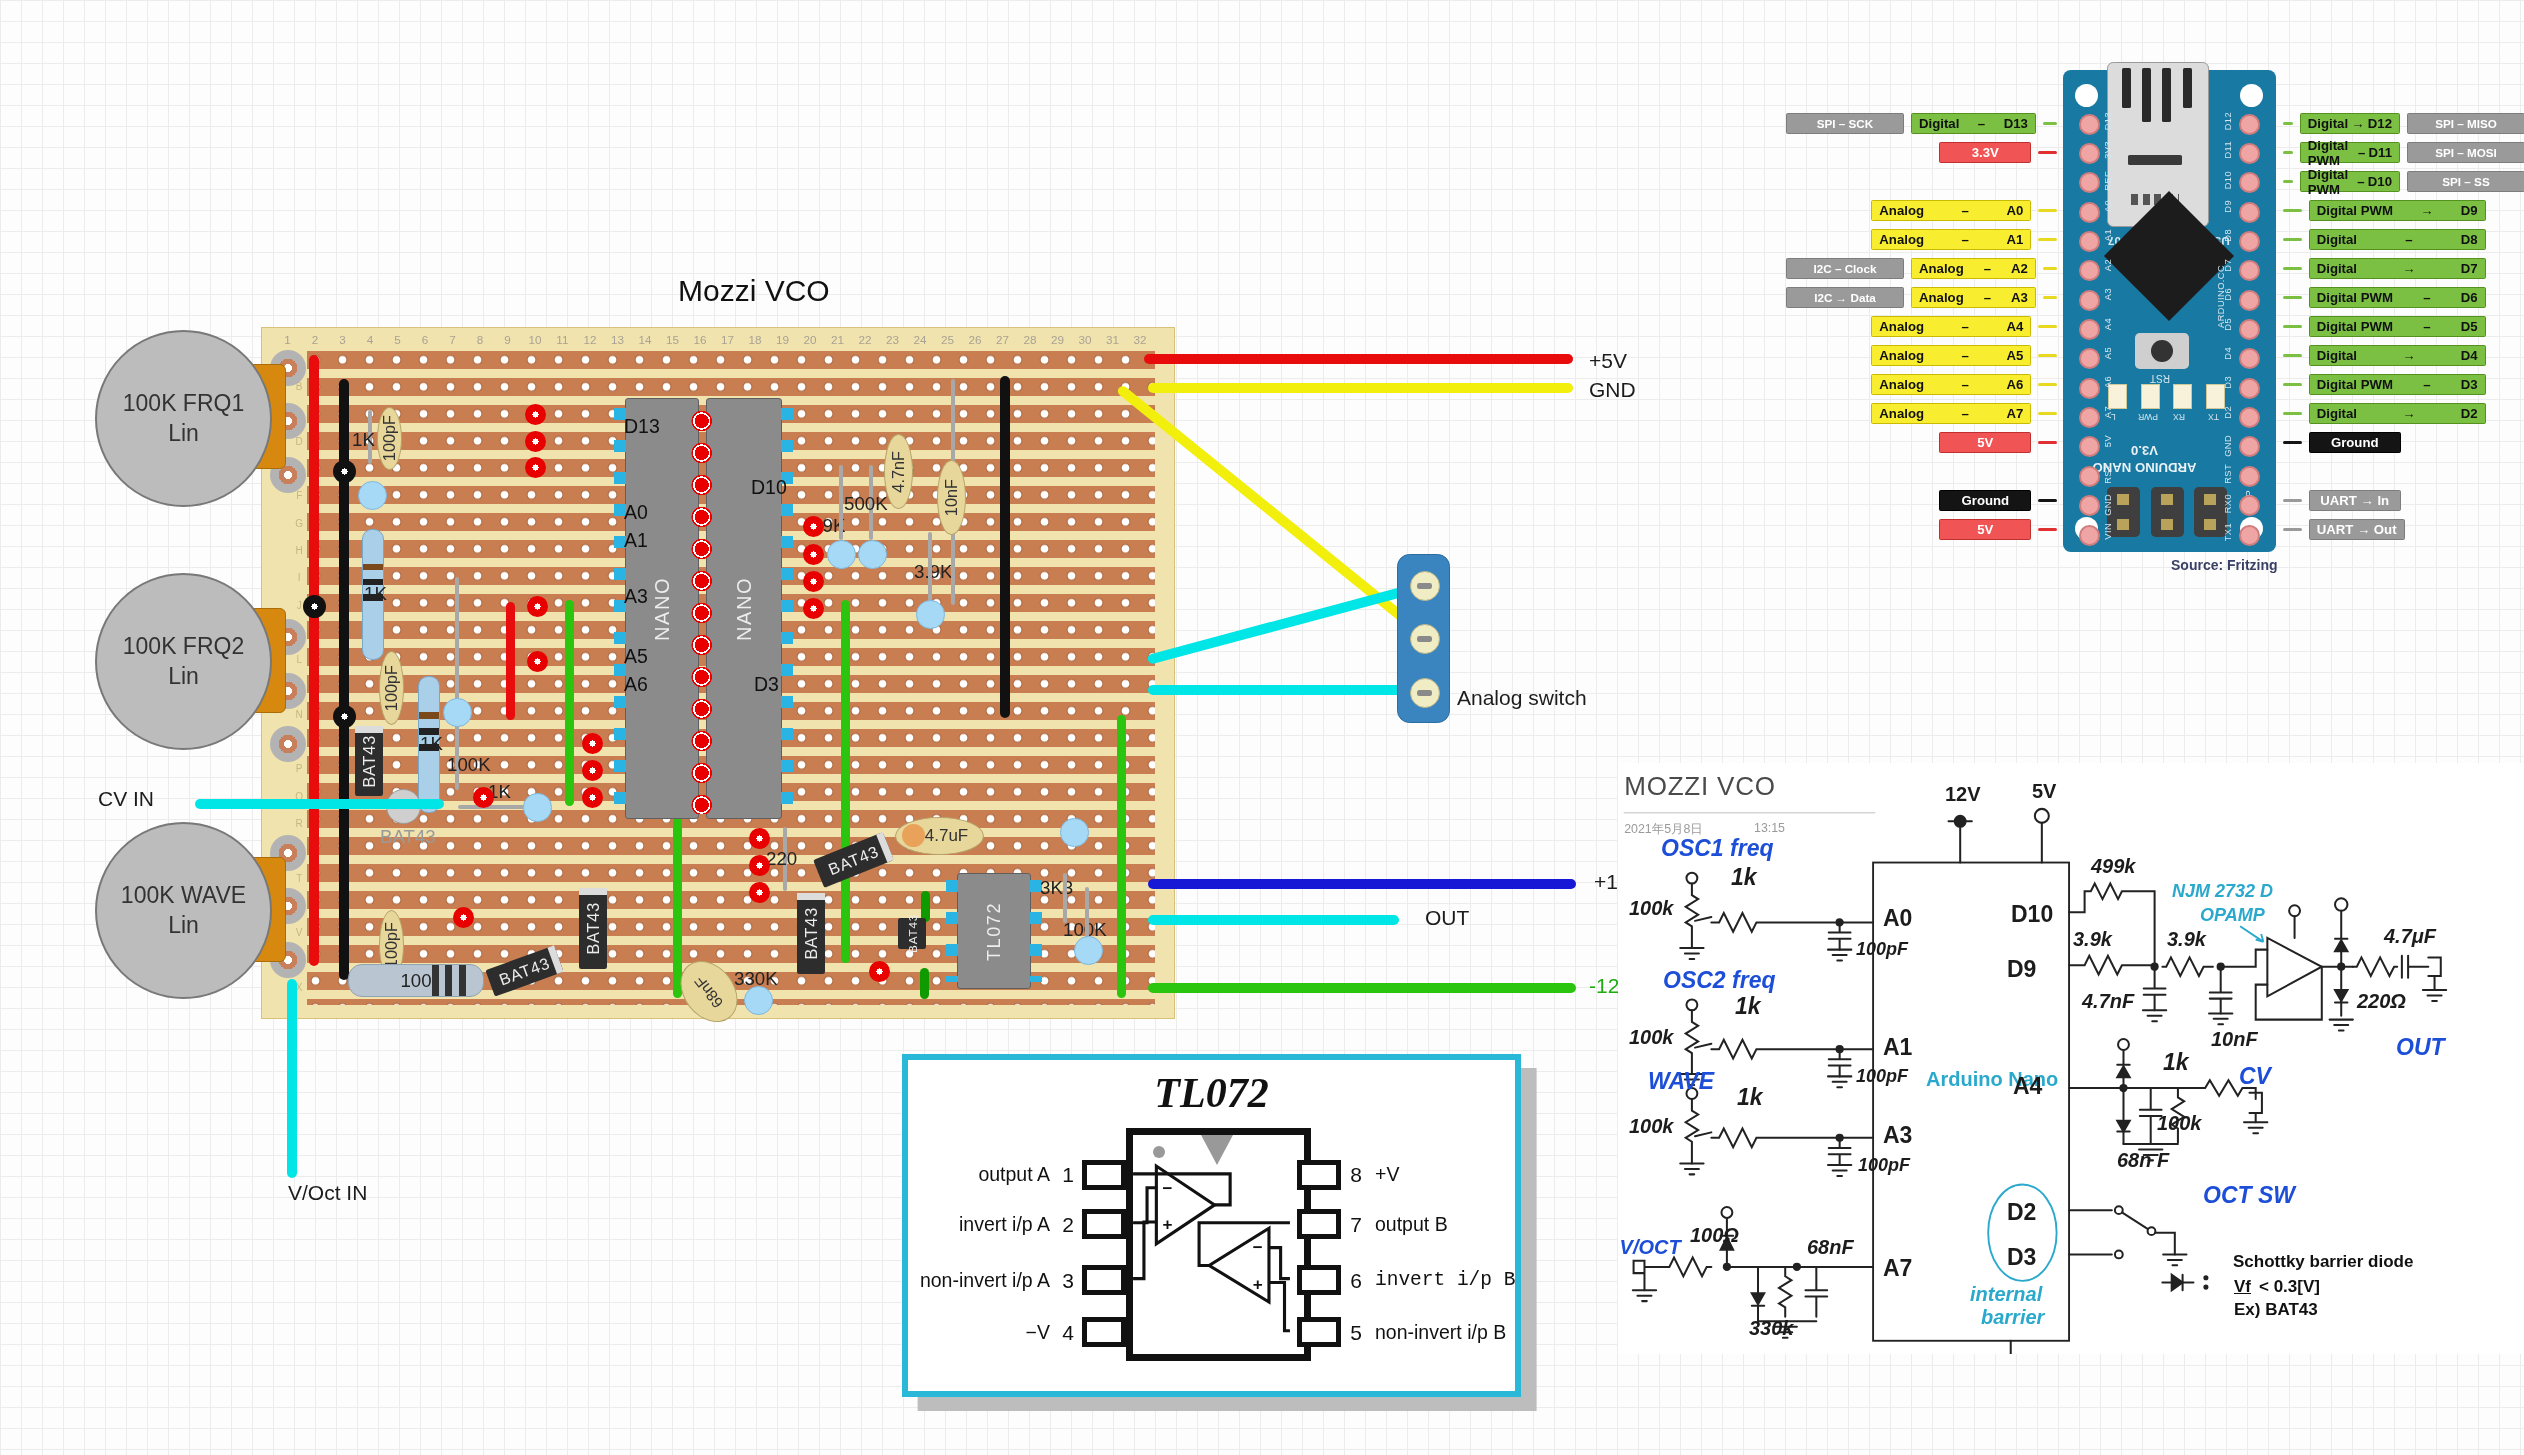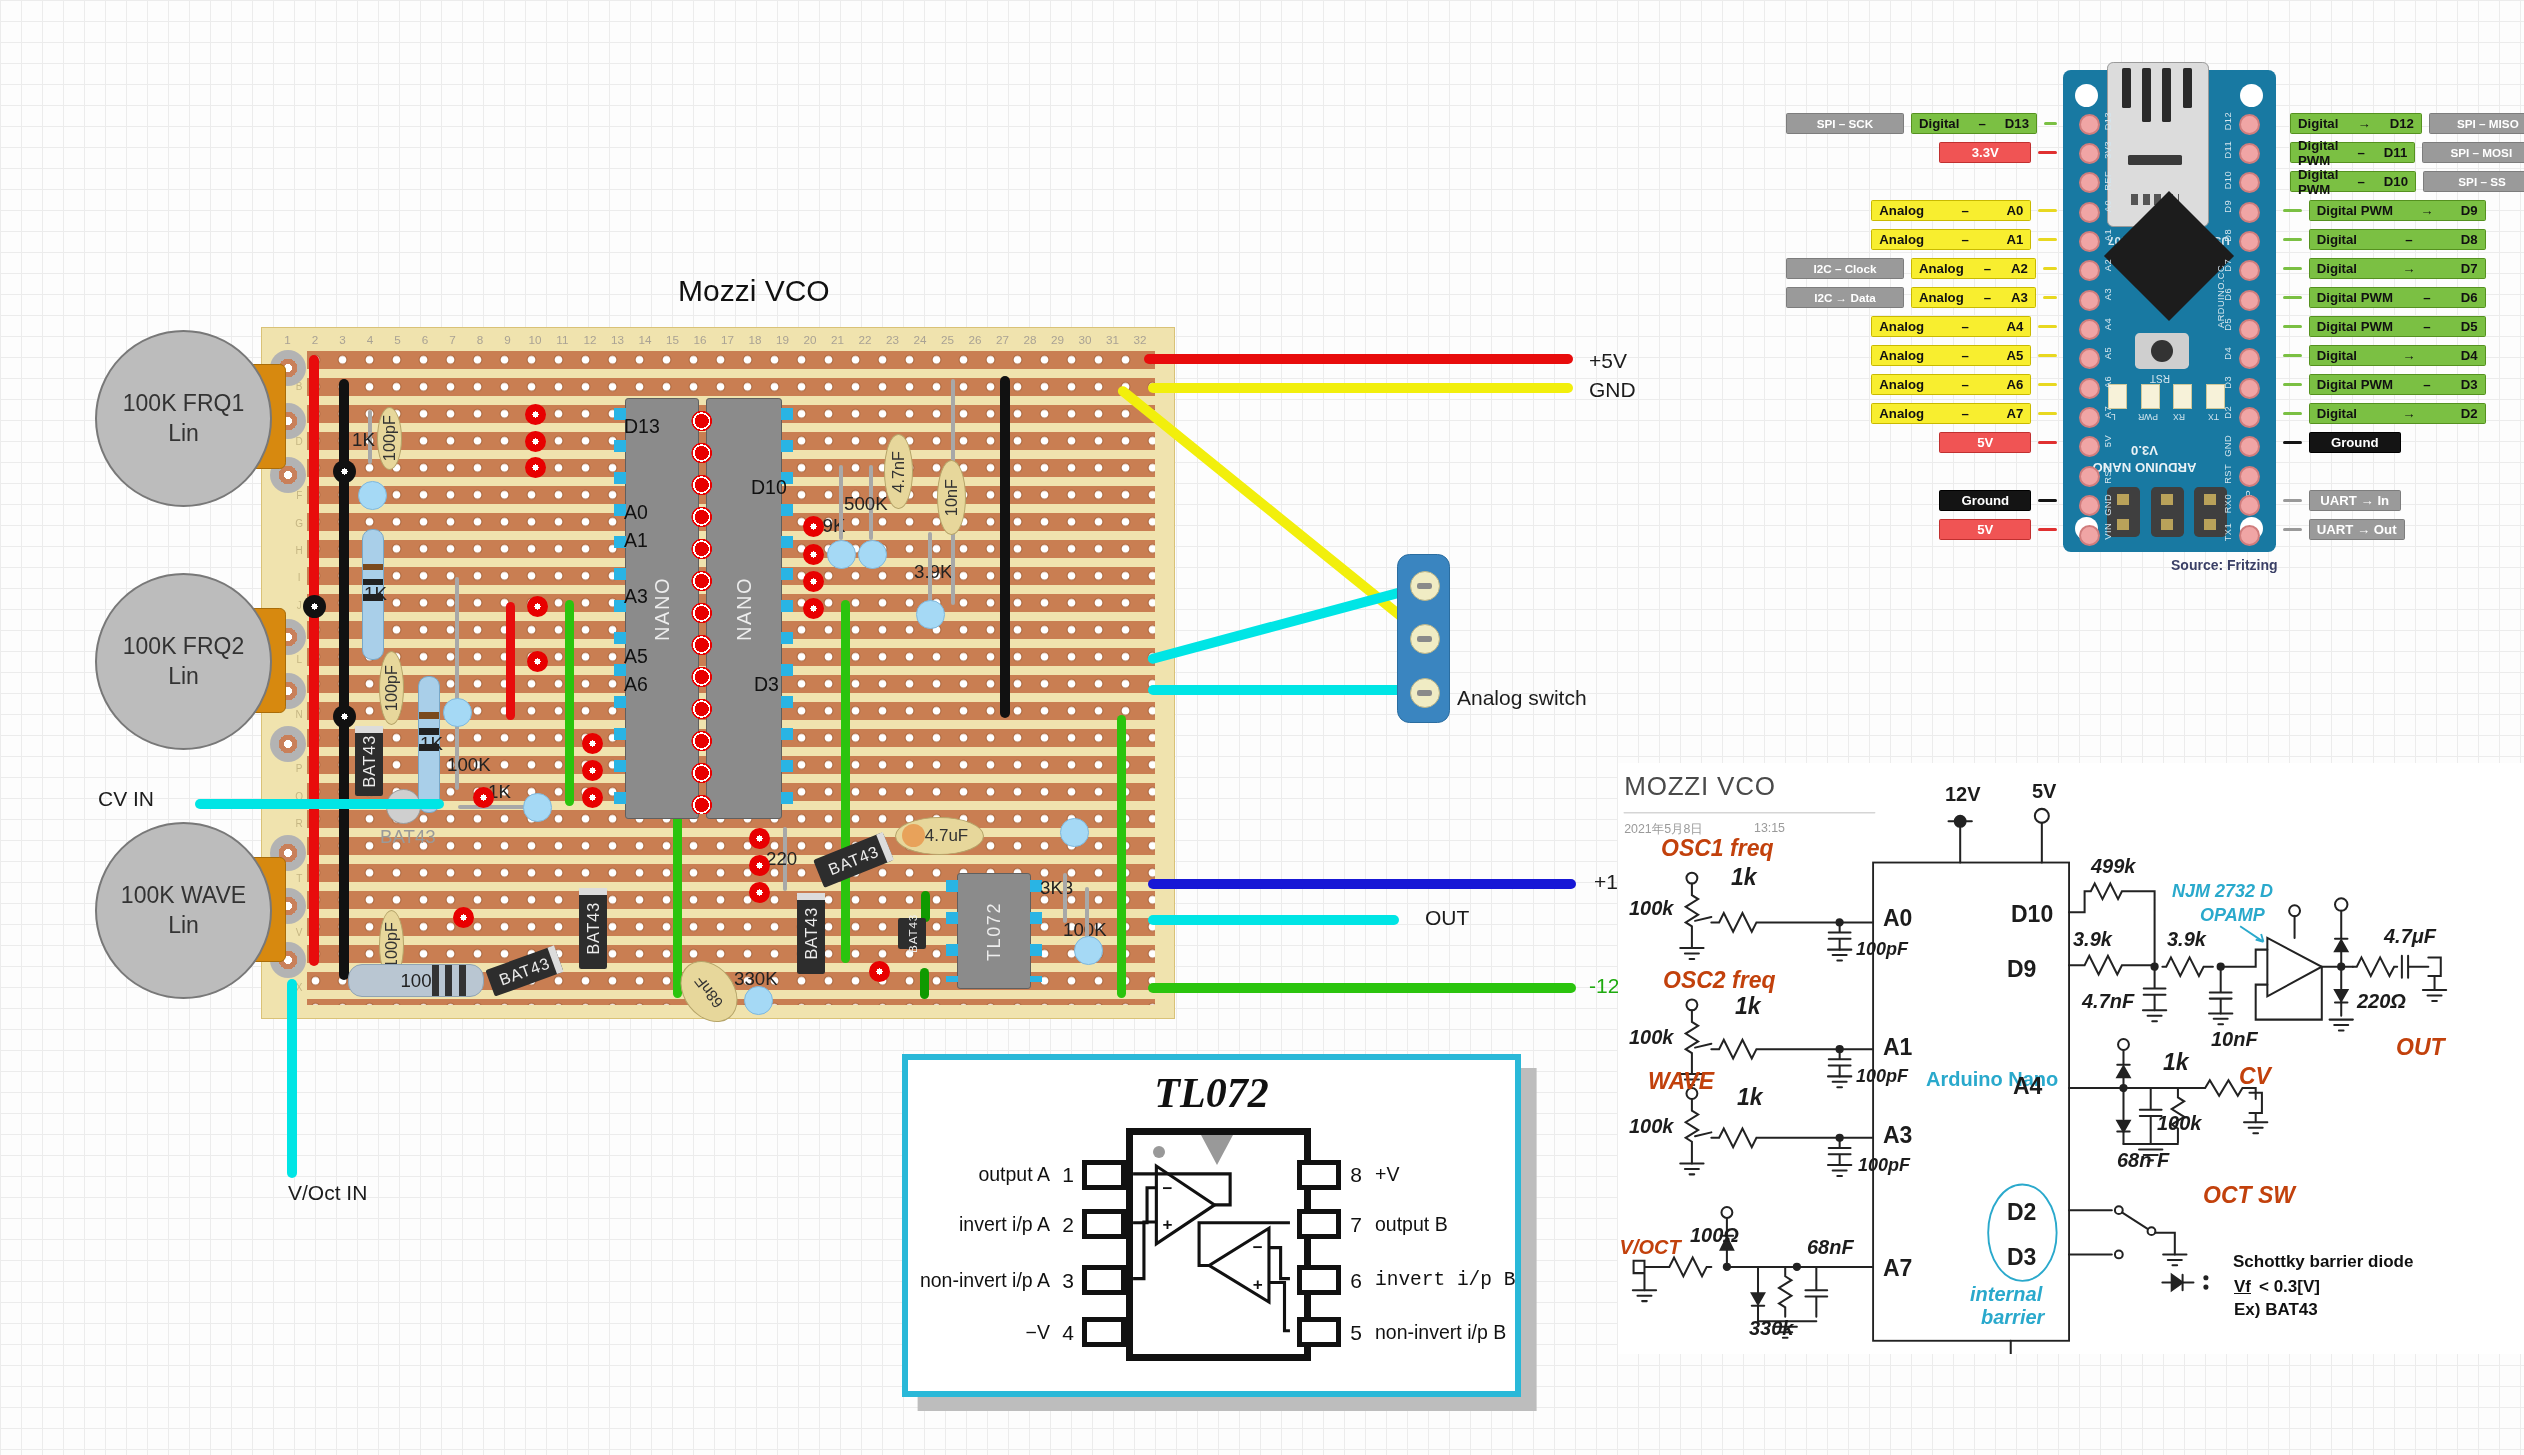--- a/index.html
+++ b/index.html
@@ -98,36 +98,36 @@
   #icsp .col{position:absolute;top:0;width:33px;height:50px;background:#3f3f3f;border-radius:4.7px;}
   #icsp .col::before,#icsp .col::after{content:"";position:absolute;left:10px;width:12.4px;height:11px;background:#b9a25a;}
   #icsp .col::before{top:7px;} #icsp .col::after{bottom:7px;}
   #nanotitle{position:absolute;left:23px;top:372px;width:117px;text-align:center;color:#eaf2f6;font-weight:bold;font-size:13.2px;line-height:1.25;}
   .prowwrap{position:absolute;top:109px;height:440px;display:flex;flex-direction:column;}
   .prow{flex:0 0 29px;display:flex;align-items:center;gap:7px;}
   .prowwrap.left .prow{justify-content:flex-end;}
   .pill{height:21px;display:flex;align-items:center;justify-content:space-between;padding:0 7px;box-sizing:border-box;
     font-size:13.2px;font-weight:bold;border-radius:1.6px;}
   .pill .sep{margin:0 3.1px;}
-  .pill.typed{width:160px;gap:16px;}
+  .pill.typed{width:160px;}
   .prowwrap.right .pill.typed{width:177px;}
   .pill.solo{justify-content:center;min-width:92px;}
   .pill.aux{justify-content:center;min-width:118px;font-size:11.7px;}
   .c-green{background:#7bc043;color:#111;border:0.8px solid #55911f;}
   .c-yellow{background:#f8ee2f;color:#111;border:0.8px solid #c9b900;}
   .c-red{background:#f05454;color:#fff;border:0.8px solid #c03030;}
   .c-black{background:#141414;color:#fff;border:0.8px solid #000;}
   .c-gray{background:#9a9a9a;color:#fff;border:0.8px solid #7d7d7d;}
   .stub{width:18.7px;height:3.9px;border-radius:1.6px;}
   #fritz{position:absolute;left:2171px;top:557px;font-size:14px;font-weight:bold;color:#3a3f66;}
 
   
   #schem{position:absolute;left:1618px;top:763px;width:906px;height:591px;background:#ffffff;}
   .sk{position:absolute;font-style:italic;font-weight:bold;font-size:20px;color:#1c1c1c;white-space:nowrap;}
-  .sk.red{color:#c2410c;font-style:italic;}
+  .sk.red{color:#1d4ed8;font-style:italic;}
   .sk.cyan{color:#2aa9cc;}
   .sk.big{font-size:23px;}
   #schemtitle{position:absolute;left:6.2px;top:7.8px;font-style:normal;font-weight:normal;font-size:26px;color:#4a4a4a;letter-spacing:0.8px;}
   #schemdate{position:absolute;left:6.2px;top:58px;font-size:12.4px;color:#9a9a9a;}
   #schemtime{position:absolute;left:136px;top:58px;font-size:12.4px;color:#9a9a9a;}
   .notetxt{position:absolute;font-weight:bold;font-size:17px;color:#111;white-space:nowrap;}
 </style>
 </head>
 <body>
 

